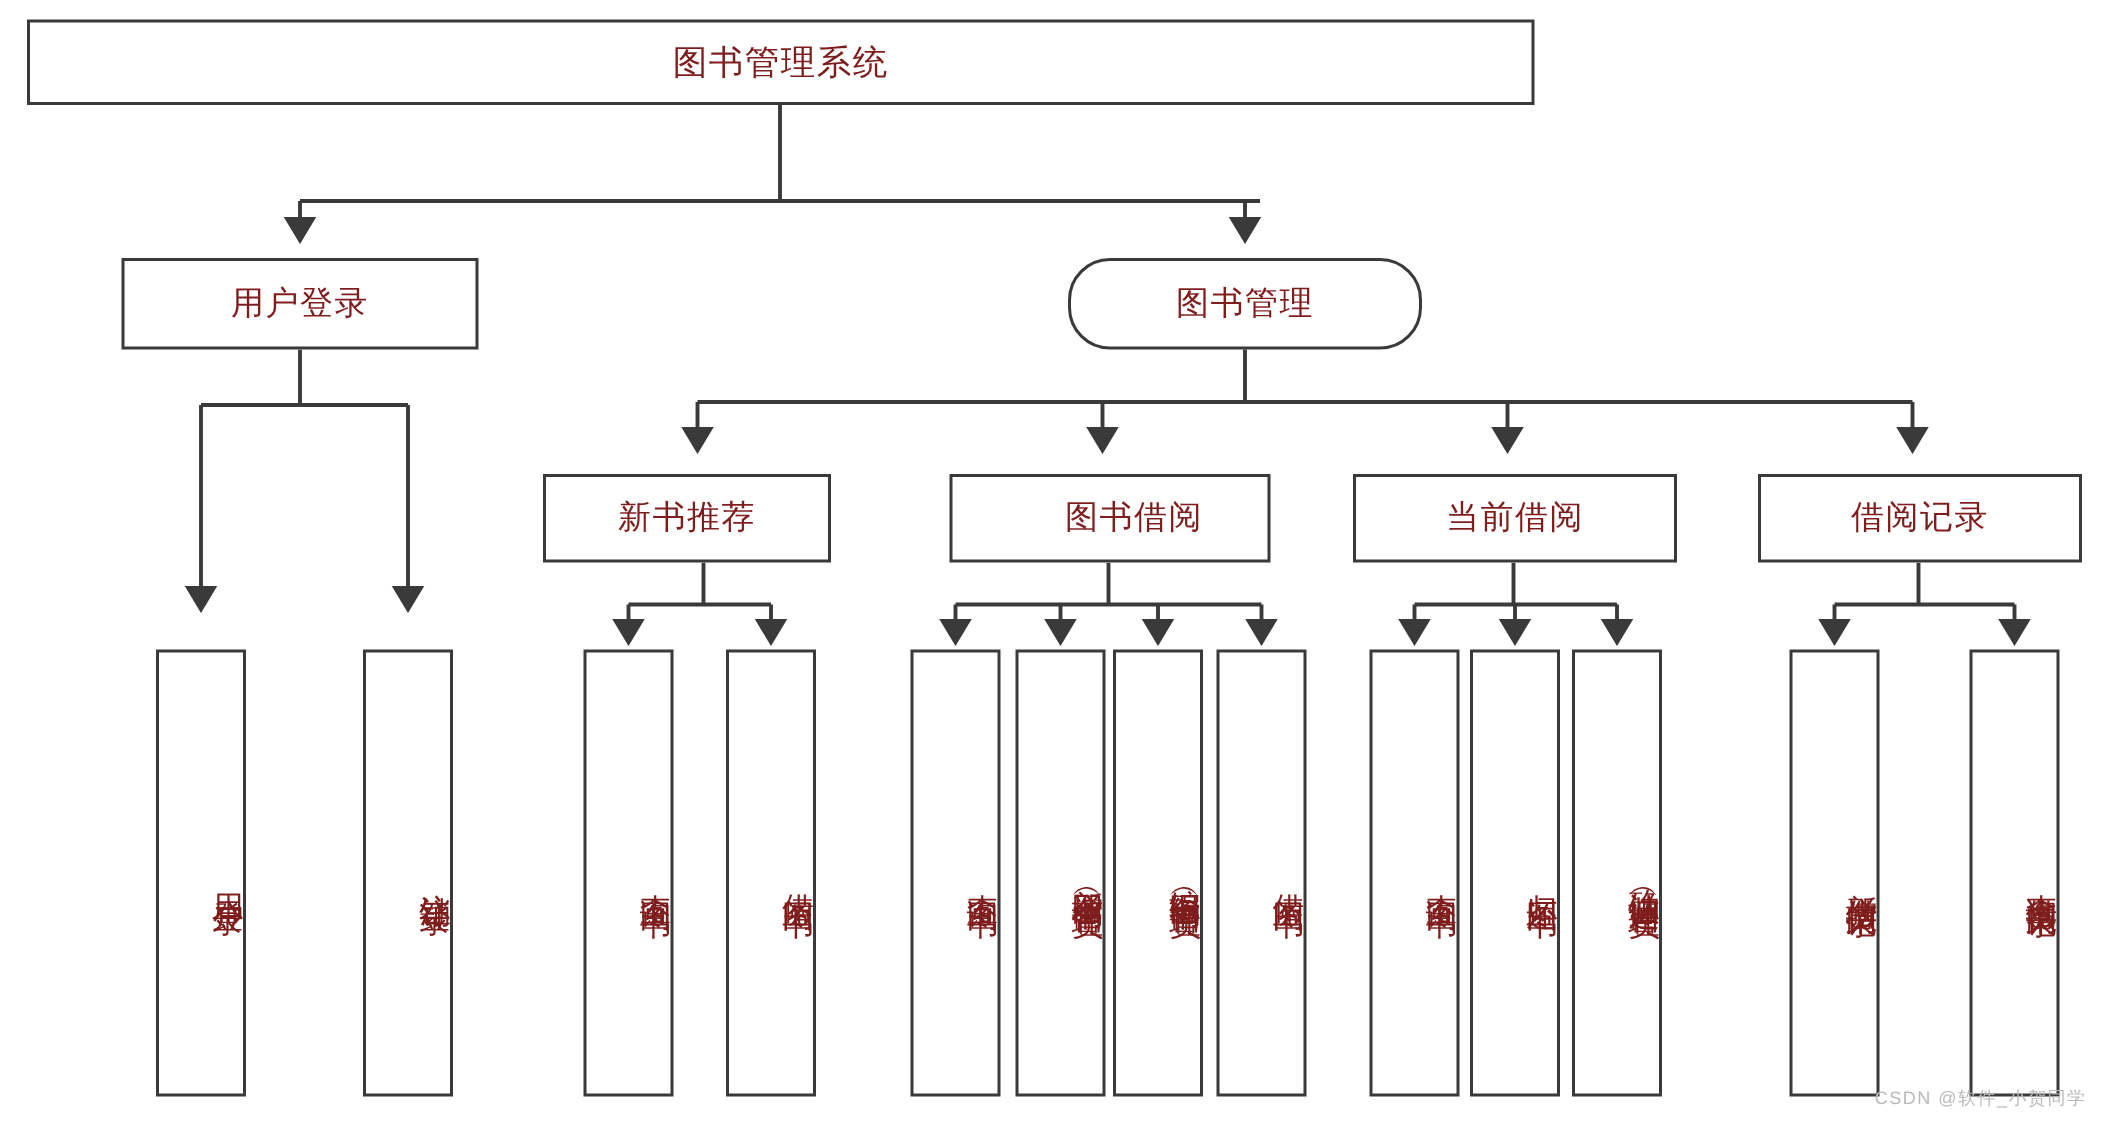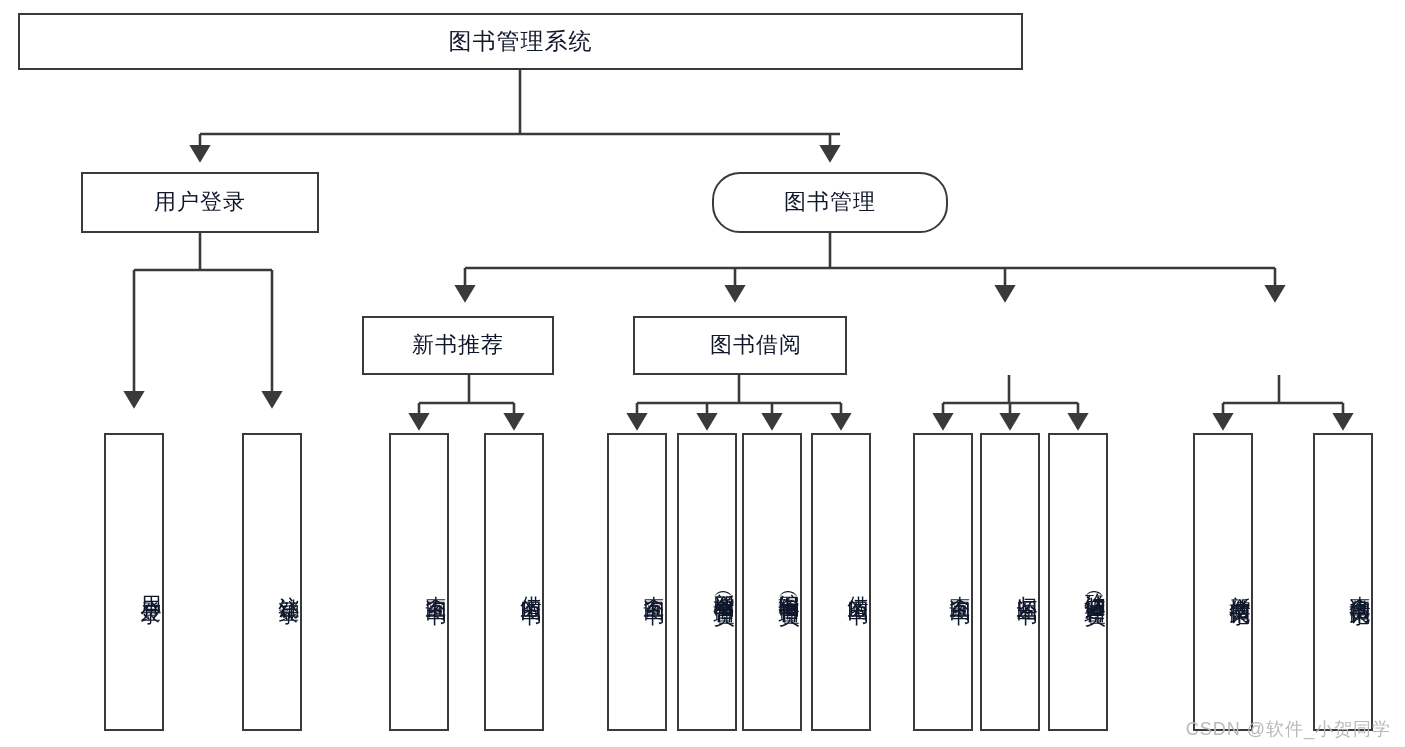--- a/index.html
+++ b/index.html
@@ -27,21 +27,21 @@
     pointer-events: none;
   }
   .node {
     position: absolute;
     box-sizing: border-box;
     border: 2.5px solid #3a3a3a;
     background: #ffffff;
     display: flex;
     align-items: center;
     justify-content: center;
-    color: #0f172a;
+    color: #7f1d1d;
     z-index: 2;
   }
   .node.h {
     font-size: 22px;
     letter-spacing: 1px;
     line-height: 1.2;
   }
   .node.root {
     font-size: 23px;
   }
@@ -57,21 +57,21 @@
     white-space: nowrap;
     overflow: hidden;
   }
   .node.v.tall {
     letter-spacing: 2px;
   }
   .watermark {
     position: absolute;
     right: 14px;
     bottom: 6px;
-    font-size: 18px;
+    font-size: 12px;
     color: #b9b9b9;
     letter-spacing: 1px;
     z-index: 5;
     white-space: nowrap;
     font-family: "Liberation Sans", "DejaVu Sans", sans-serif;
   }
 </style>
 </head>
 <body>
 
@@ -137,20 +137,26 @@
   <div class="node h" style="left:712px; top:172px; width:236px; height:61px;border-radius:28px;">
     <span>图书管理</span>
   </div>
 
   <div class="node h" style="left:362px; top:316px; width:192px; height:59px;">
     <span>新书推荐</span>
   </div>
   <div class="node h" style="left:633px; top:316px; width:214px; height:59px;padding-left:32px;">
     <span>图书借阅</span>
   </div>
+  <div class="node h" style="left:902px; top:316px; width:216px; height:59px;">
+    <span>当前借阅</span>
+  </div>
+  <div class="node h" style="left:1172px; top:316px; width:216px; height:59px;">
+    <span>借阅记录</span>
+  </div>
 
   <div class="node v" style="left:104px; top:433px; width:60px; height:298px;">
     <span>用户登录</span>
   </div>
   <div class="node v" style="left:242px; top:433px; width:60px; height:298px;">
     <span>注销登录</span>
   </div>
 
   <div class="node v" style="left:389px; top:433px; width:60px; height:298px;">
     <span>查询图书</span>

